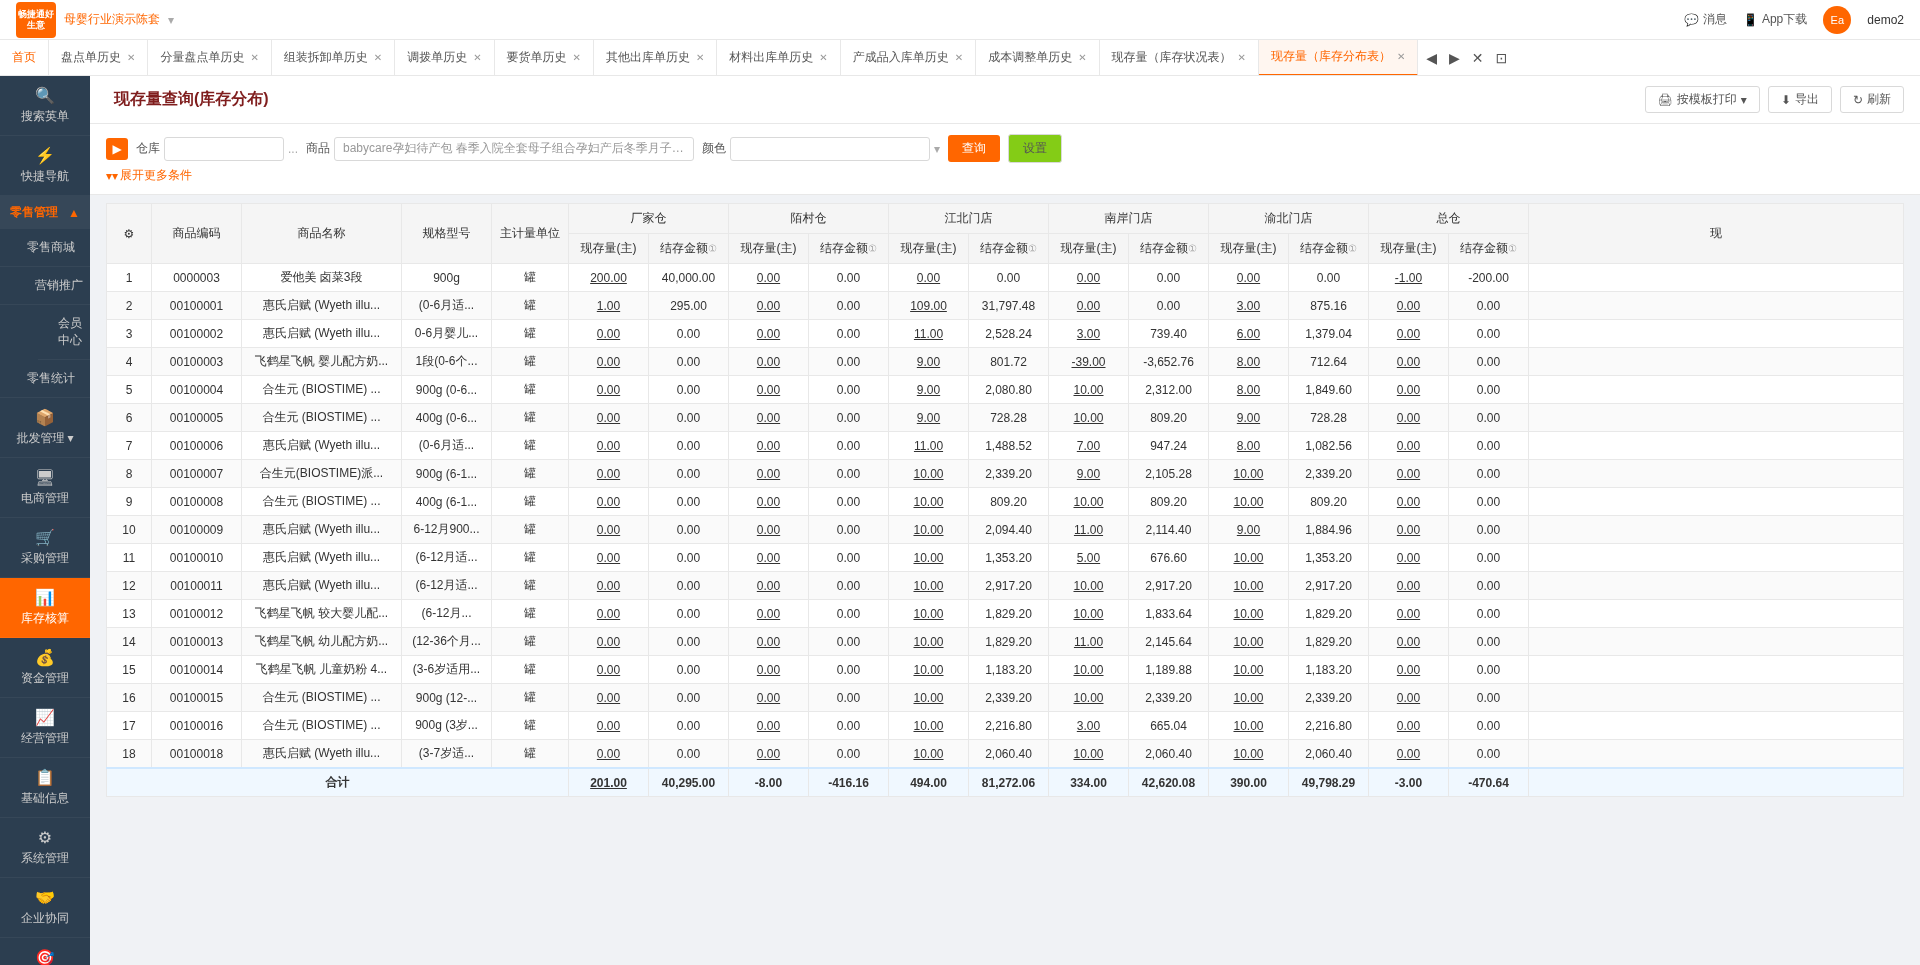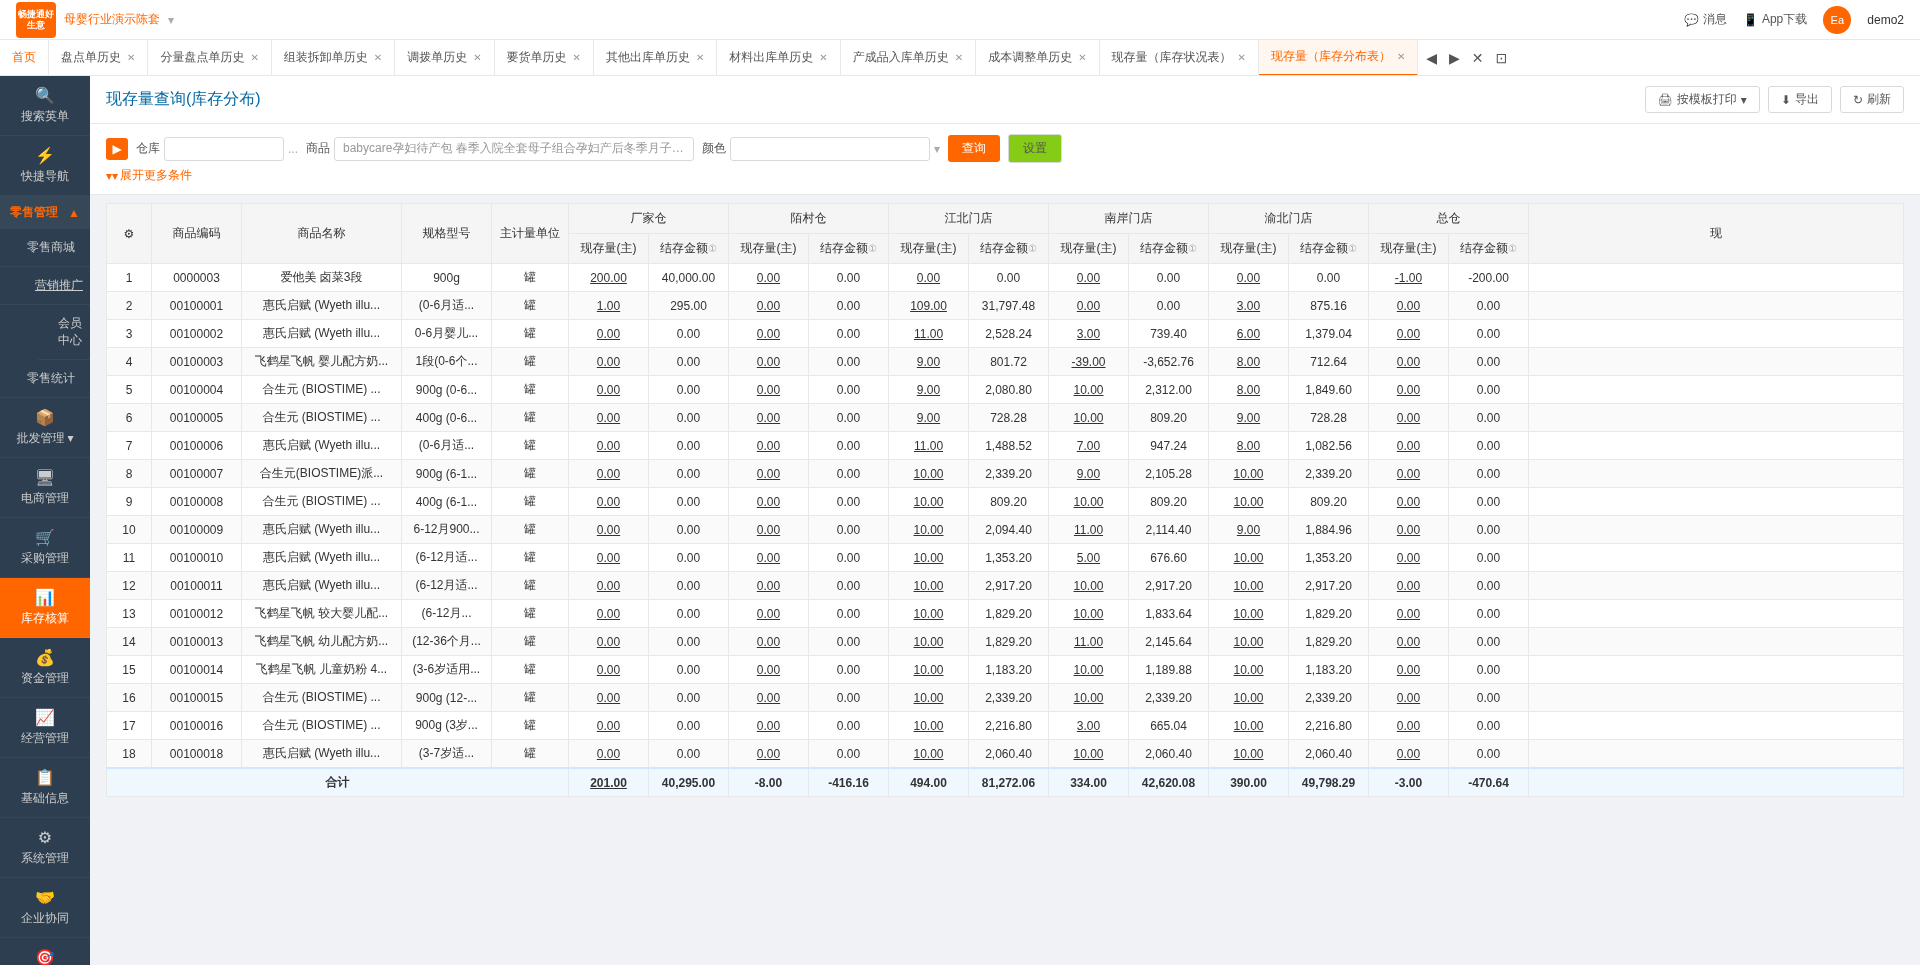--- a/index.html
+++ b/index.html
@@ -27,21 +27,21 @@
     
     .sidebar { width: 90px; background: #2c3e50; display: flex; flex-direction: column; overflow-y: auto; flex-shrink: 0; }
     .sidebar-item { padding: 10px 4px; text-align: center; color: #ccc; cursor: pointer; font-size: 11px; border-bottom: 1px solid rgba(255,255,255,0.05); }
     .sidebar-item.active { background: #ff6600; color: #fff; }
     .sidebar-item .icon { font-size: 16px; display: block; margin-bottom: 3px; }
     .sidebar-section { background: rgba(255,255,255,0.05); padding: 4px; text-align: center; color: #aaa; font-size: 11px; cursor: pointer; display: flex; align-items: center; justify-content: space-between; padding: 8px 10px; }
 
     
     .content { flex: 1; overflow: hidden; display: flex; flex-direction: column; background: #f0f2f5; }
     .page-header { background: #fff; padding: 10px 16px; border-bottom: 1px solid #e8e8e8; display: flex; align-items: center; justify-content: space-between; }
-    .page-title { font-size: 16px; font-weight: normal; color: #0369a1; }
+    .page-title { font-size: 16px; font-weight: bold; color: #7f1d1d; margin-left: 8px; }
     .page-actions { display: flex; align-items: center; gap: 8px; }
     .btn { padding: 4px 12px; border-radius: 3px; border: 1px solid #d9d9d9; background: #fff; cursor: pointer; color: #555; font-size: 12px; display: flex; align-items: center; gap: 4px; }
 
     
     .filter-area { background: #fff; padding: 10px 16px; border-bottom: 1px solid #e8e8e8; }
     .filter-row { display: flex; align-items: center; gap: 8px; flex-wrap: wrap; }
     .filter-item { display: flex; align-items: center; gap: 4px; }
     .filter-label { color: #555; white-space: nowrap; }
     .filter-input { border: 1px solid #d9d9d9; border-radius: 3px; padding: 4px 8px; color: #333; font-size: 12px; background: #fff; }
     .filter-input-wide { width: 360px; color: #999; overflow: hidden; text-overflow: ellipsis; white-space: nowrap; }
@@ -164,21 +164,21 @@
       <span class="icon">⚡</span>
       <span>快捷导航</span>
     </div>
     <div class="sidebar-section" style="color:#ff6600;font-weight:bold;">
       <span>零售管理</span>
       <span>▲</span>
     </div>
     <div class="sidebar-item" style="padding-left:16px;">
       <span>零售商城</span>
     </div>
-    <div class="sidebar-item" style="padding-left:32px;text-decoration:underline;">
+    <div class="sidebar-item" style="padding-left:32px;">
       <span>营销推广</span>
     </div>
     <div class="sidebar-item" style="padding-left:16px;margin-left:38px;">
       <span>会员中心</span>
     </div>
     <div class="sidebar-item" style="padding-left:16px;">
       <span>零售统计</span>
     </div>
     <div class="sidebar-item">
       <span class="icon">📦</span>

